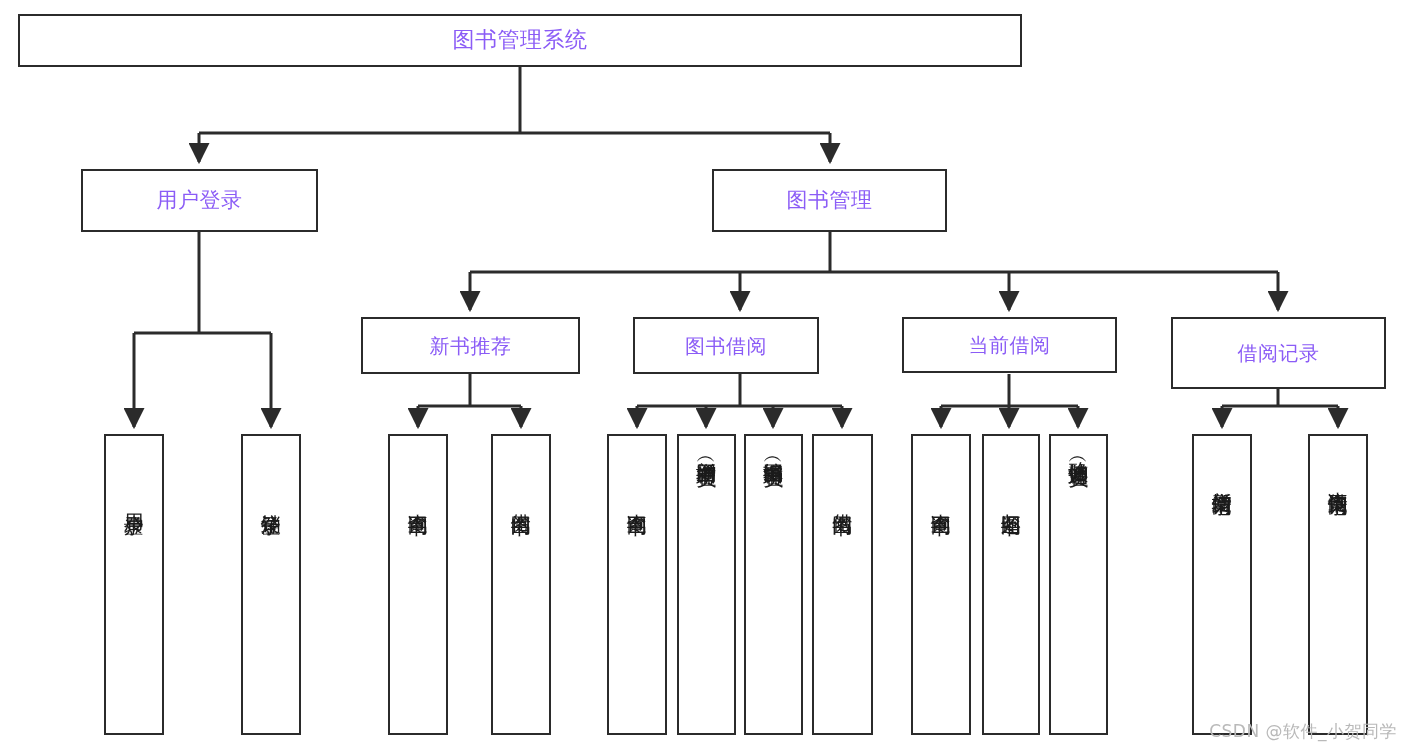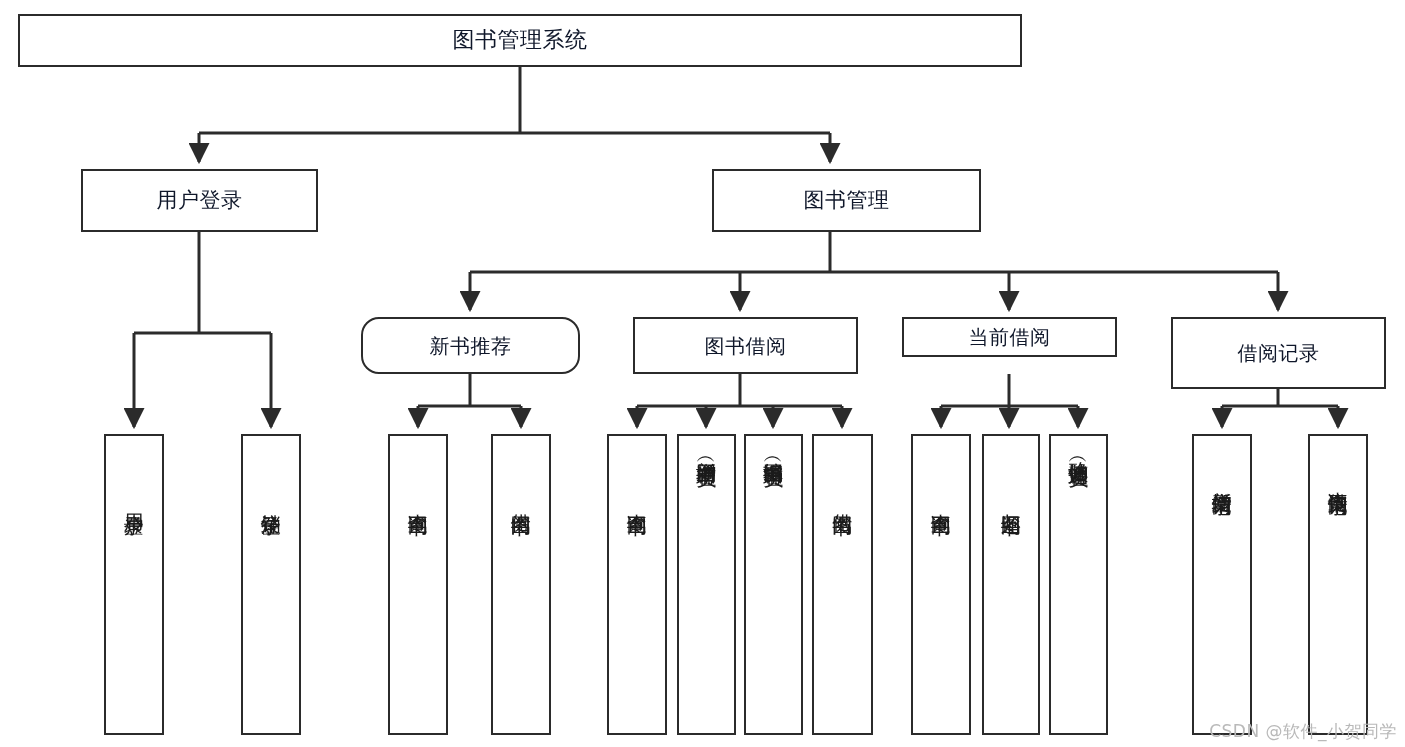--- a/index.html
+++ b/index.html
@@ -31,21 +31,21 @@
     box-sizing: border-box;
     background: #ffffff;
     border: 2px solid #2b2b2b;
     display: flex;
     align-items: center;
     justify-content: center;
     overflow: hidden;
   }
   .node-label-h {
     font-size: 21px;
-    color: #0f172a;
+    color: #8b5cf6;
     line-height: 1.1;
     white-space: nowrap;
     letter-spacing: 0.5px;
   }
   .node-box.root .node-label-h { font-size: 22px; }
   .node-box.lvl2 .node-label-h { font-size: 21px; }
   .node-box.lvl3 .node-label-h { font-size: 20px; }
   .node-box.leaf {
     align-items: flex-start;
     justify-content: center;
@@ -131,31 +131,31 @@
     </g>
   </svg>
 
   <div class="node-box root" style="left:18px; top:14px; width:1004px; height:53px;">
     <span class="node-label-h">图书管理系统</span>
   </div>
 
   <div class="node-box lvl2" style="left:81px; top:169px; width:237px; height:63px;">
     <span class="node-label-h">用户登录</span>
   </div>
-  <div class="node-box lvl2" style="left:712px; top:169px; width:269px; height:63px;">
+  <div class="node-box lvl2" style="left:712px; top:169px; width:235px; height:63px;">
     <span class="node-label-h">图书管理</span>
   </div>
 
-  <div class="node-box lvl3" style="left:361px; top:317px; width:219px; height:57px;border-radius:18px;">
+  <div class="node-box lvl3" style="left:361px; top:317px; width:219px; height:57px;">
     <span class="node-label-h">新书推荐</span>
   </div>
-  <div class="node-box lvl3" style="left:633px; top:317px; width:225px; height:57px;">
+  <div class="node-box lvl3" style="left:633px; top:317px; width:186px; height:57px;">
     <span class="node-label-h">图书借阅</span>
   </div>
-  <div class="node-box lvl3" style="left:902px; top:317px; width:215px; height:40px;align-items:center;">
+  <div class="node-box lvl3" style="left:902px; top:317px; width:215px; height:56px;align-items:center;">
     <span class="node-label-h">当前借阅</span>
   </div>
   <div class="node-box lvl3" style="left:1171px; top:317px; width:215px; height:72px;">
     <span class="node-label-h">借阅记录</span>
   </div>
 
   <div class="node-box leaf leaf-short" style="left:104px; top:434px; width:60px; height:301px;">
     <span class="node-label-v">用户登录</span>
   </div>
   <div class="node-box leaf leaf-short" style="left:241px; top:434px; width:60px; height:301px;">

